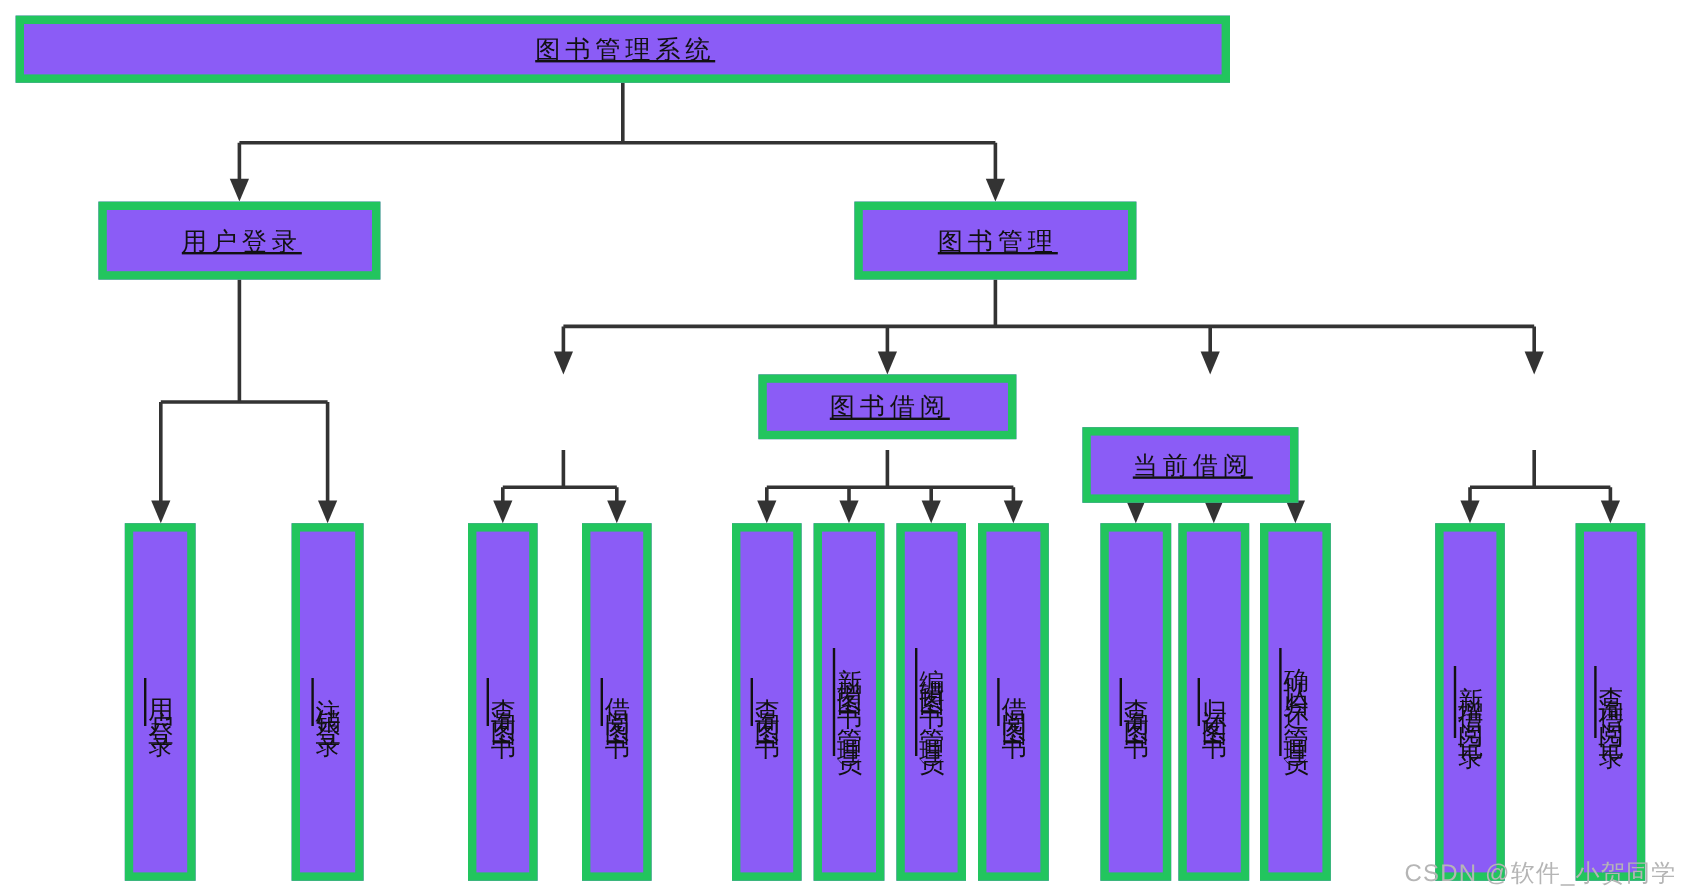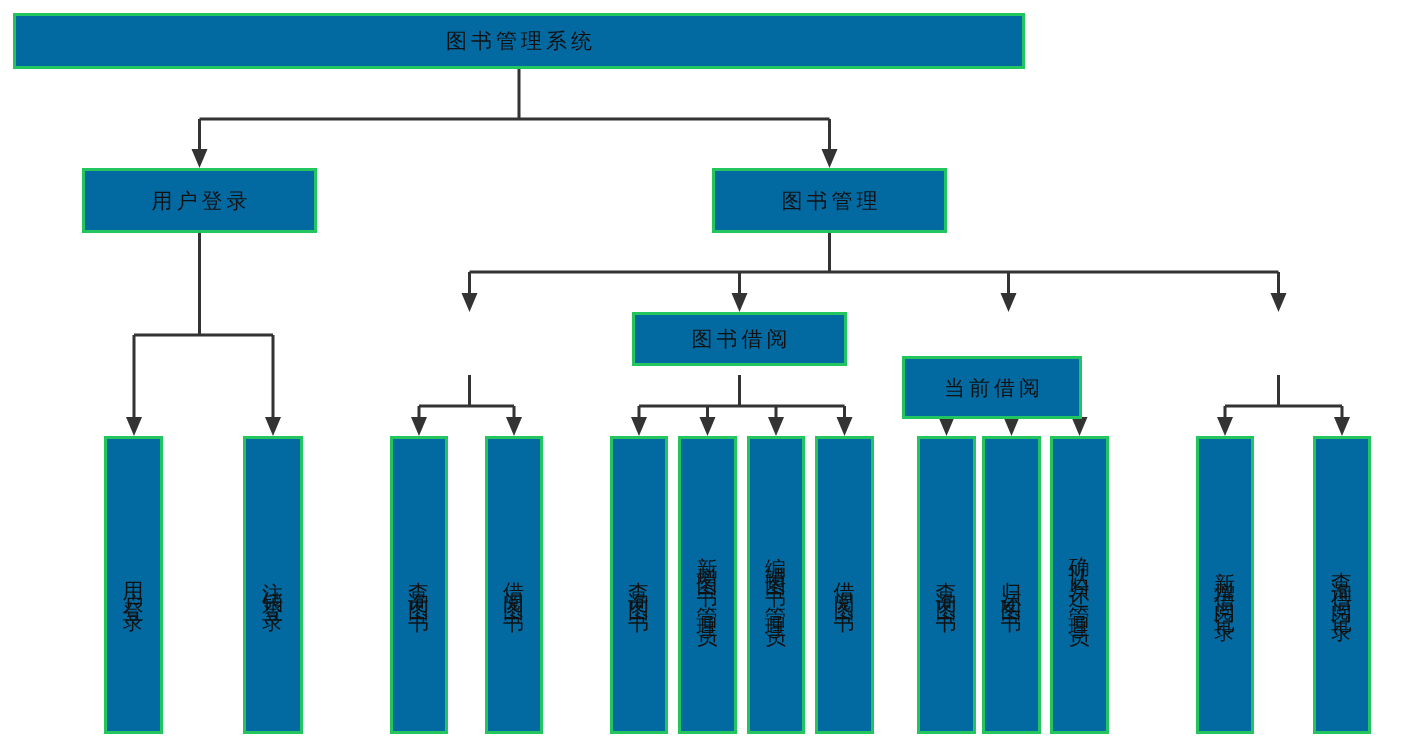--- a/index.html
+++ b/index.html
@@ -17,27 +17,28 @@
   }
   #connectors {
     position: absolute;
     left: 0;
     top: 0;
     z-index: 1;
   }
   .node {
     position: absolute;
     box-sizing: border-box;
-    background: #0369a1;
-    border: 3px solid #22c55e;
+    background: #8b5cf6;
+    border: 7px solid #22c55e;
     color: #111111;
     display: flex;
     align-items: center;
     justify-content: center;
     z-index: 2;
+    text-decoration: underline;
   }
   .hbox {
     font-size: 21px;
     letter-spacing: 4px;
     text-indent: 4px;
     white-space: nowrap;
   }
   .vbox {
     writing-mode: vertical-rl;
     text-orientation: mixed;
@@ -120,14 +121,15 @@
   <div class="node vbox" style="left:747px; top:436px; width:58px; height:298px;">编辑图书（管理员）</div>
   <div class="node vbox" style="left:815px; top:436px; width:59px; height:298px;">借阅图书</div>
 
   <div class="node vbox" style="left:917px; top:436px; width:59px; height:298px;">查询图书</div>
   <div class="node vbox" style="left:982px; top:436px; width:59px; height:298px;">归还图书</div>
   <div class="node vbox" style="left:1050px; top:436px; width:59px; height:298px;">确认归还（管理员）</div>
 
   <div class="node vbox" style="left:1196px; top:436px; width:58px; height:298px;">新增借阅记录</div>
   <div class="node vbox" style="left:1313px; top:436px; width:58px; height:298px;">查询借阅记录</div>
 
+  <div id="watermark">CSDN @软件_小贺同学</div>
 
 </div>
 
 </body></html>

